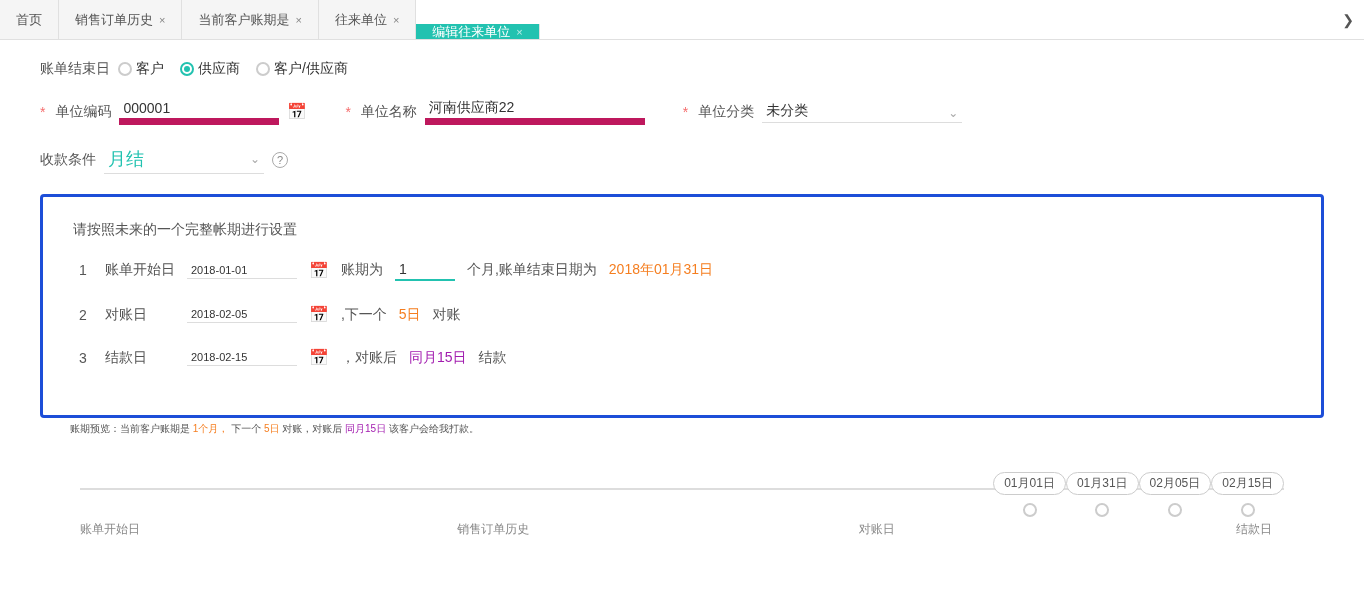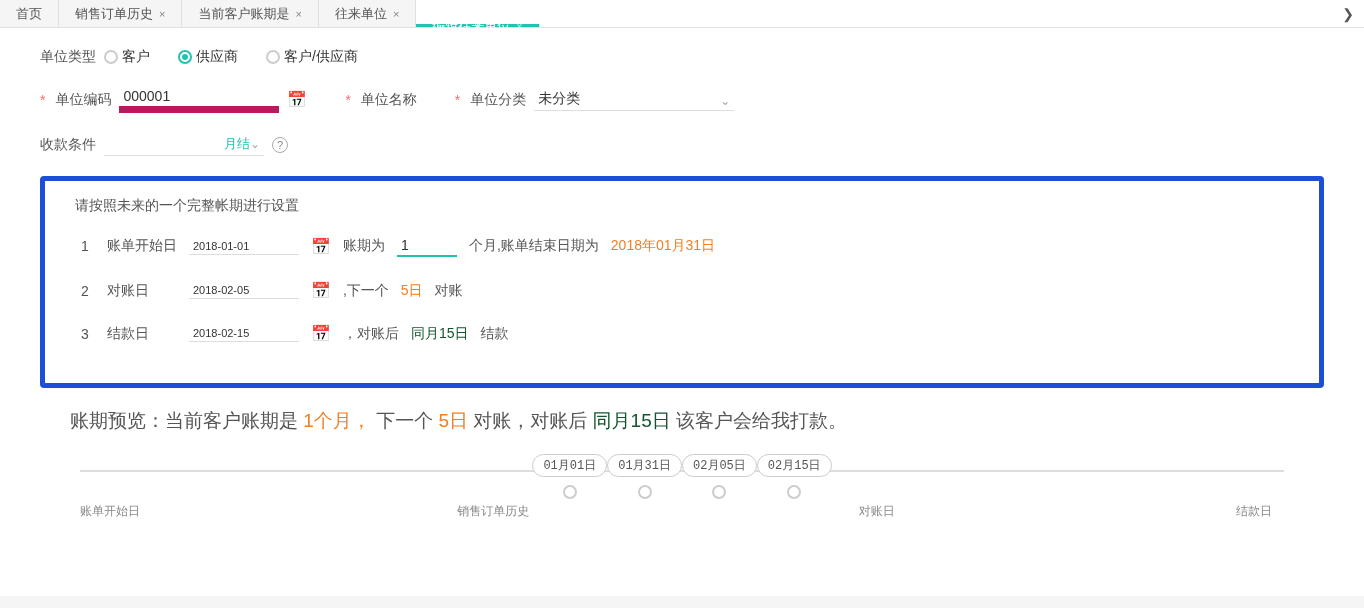--- a/index.html
+++ b/index.html
@@ -4,21 +4,21 @@
   <style>
     * { box-sizing: border-box; margin: 0; padding: 0; }
     body { font-family: "Microsoft YaHei", "PingFang SC", sans-serif; font-size: 14px; color: #333; background: #f5f5f5; }
 
     
     .tab-bar {
       display: flex;
       align-items: stretch;
       background: #fff;
       border-bottom: 1px solid #e0e0e0;
-      height: 28px;
+      height: 40px;
     }
     .tab {
       display: flex;
       align-items: center;
       padding: 0 16px;
       cursor: pointer;
       font-size: 13px;
       color: #555;
       border-right: 1px solid #e0e0e0;
       gap: 6px;
@@ -58,21 +58,21 @@
     .form-label {
       color: #555;
       white-space: nowrap;
     }
     .required-star { color: #f56c6c; margin-right: 2px; }
 
     
     .radio-group {
       display: flex;
       align-items: center;
-      gap: 28px;
+      gap: 16px;
     }
     .radio-item {
       display: flex;
       align-items: center;
       gap: 4px;
       cursor: pointer;
     }
     .radio-circle {
       width: 14px; height: 14px;
       border-radius: 50%;
@@ -112,22 +112,21 @@
     .dropdown-wrapper {
       display: flex;
       align-items: center;
       border-bottom: 1px solid #ddd;
       min-width: 160px;
       padding: 2px 4px;
     }
     .dropdown-value {
       flex: 1;
       color: #22c2b0;
-      font-size: 13px;
-      text-align: right;
+      font-size: 18px;
     }
     .dropdown-arrow {
       color: #aaa;
       font-size: 12px;
     }
 
     
     .unit-category-wrapper {
       display: flex;
       align-items: flex-end;
@@ -143,24 +142,24 @@
       border-radius: 50%;
       border: 1px solid #aaa;
       display: inline-flex; align-items: center; justify-content: center;
       font-size: 11px;
       color: #888;
       cursor: pointer;
     }
 
     
     .panel {
-      border: 5px solid #1d4ed8;
+      border: 3px solid #1d4ed8;
       border-radius: 4px;
-      padding: 16px 30px;
-      margin-bottom: 20px;
+      padding: 24px 30px;
+      margin-bottom: 4px;
     }
     .panel-title {
       font-size: 14px;
       color: #555;
       margin-bottom: 20px;
     }
 
     
     .setting-row {
       display: flex;
@@ -194,45 +193,44 @@
       font-size: 14px;
       padding: 2px 4px;
       width: 60px;
       color: #333;
     }
     .setting-desc {
       color: #555;
       white-space: nowrap;
     }
     .highlight-orange { color: #f57e20; font-weight: normal; }
-    .highlight-teal { color: #14532d; font-weight: normal; }
+    .highlight-teal { color: #a21caf; font-weight: normal; }
 
     
     .preview-bar {
-      font-size: 19px;
-      color: #555;
-      margin-bottom: 20px;
+      font-size: 10px;
+      color: #555;
+      margin-bottom: 36px;
       padding: 0 30px;
     }
     .timeline-line {
       position: absolute;
       left: 40px;
       right: 40px;
       top: 16px;
       height: 2px;
       background: #ddd;
       z-index: 0;
     }
     .timeline-points {
       display: flex;
       width: 100%;
-      justify-content: center;
+      justify-content: flex-end;
       position: relative;
       z-index: 1;
-      font-family: Liberation Mono, monospace;
     }
     .timeline-point {
       display: flex;
       flex-direction: column;
       align-items: center;
       gap: 8px;
     }
     .timeline-dot {
       width: 14px; height: 14px;
       border-radius: 50%;
@@ -284,21 +282,21 @@
   <div class="tab active">
     <span>编辑往来单位</span>
     <span class="close-btn">×</span>
   </div>
   <div class="tab-more">❯</div>
 </div>
 
 <div class="content">
 
   <div class="form-row">
-    <span class="form-label">单位类型</span>
+    <span class="form-label">账单结束日</span>
     <div class="radio-group">
       <div class="radio-item">
         <div class="radio-circle"></div>
         <span>客户</span>
       </div>
       <div class="radio-item">
         <div class="radio-circle checked"></div>
         <span>供应商</span>
       </div>
       <div class="radio-item">
@@ -309,20 +307,21 @@
   </div>
 
   <div class="form-row">
     <span class="required-star">*</span>
     <span class="form-label">单位编码</span>
     <input class="field-input" value="000001" style="">
     <span class="calendar-icon">📅</span>
 
     <span style="margin-left:30px;" class="required-star">*</span>
     <span class="form-label">单位名称</span>
+    <input class="field-input wide" value="河南供应商22" style="">
 
     <span style="margin-left:30px;" class="required-star">*</span>
     <span class="form-label">单位分类</span>
     <div class="unit-category-wrapper">
       <span class="unit-category-value">未分类</span>
       <span class="dropdown-arrow">⌄</span>
     </div>
   </div>
 
   <div class="form-row">

